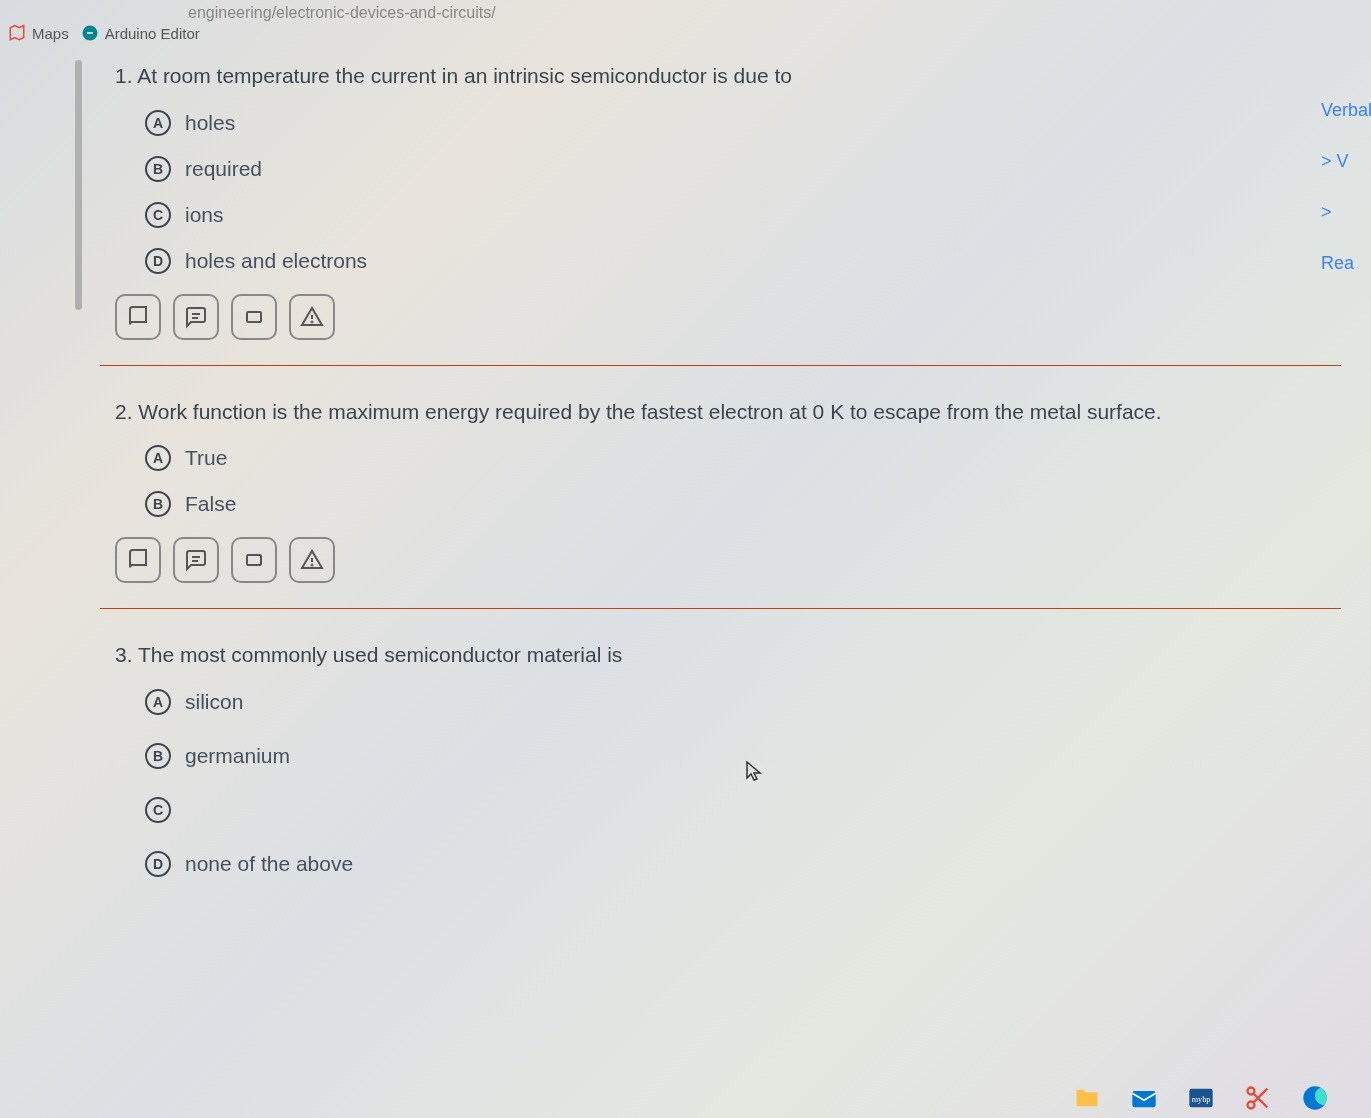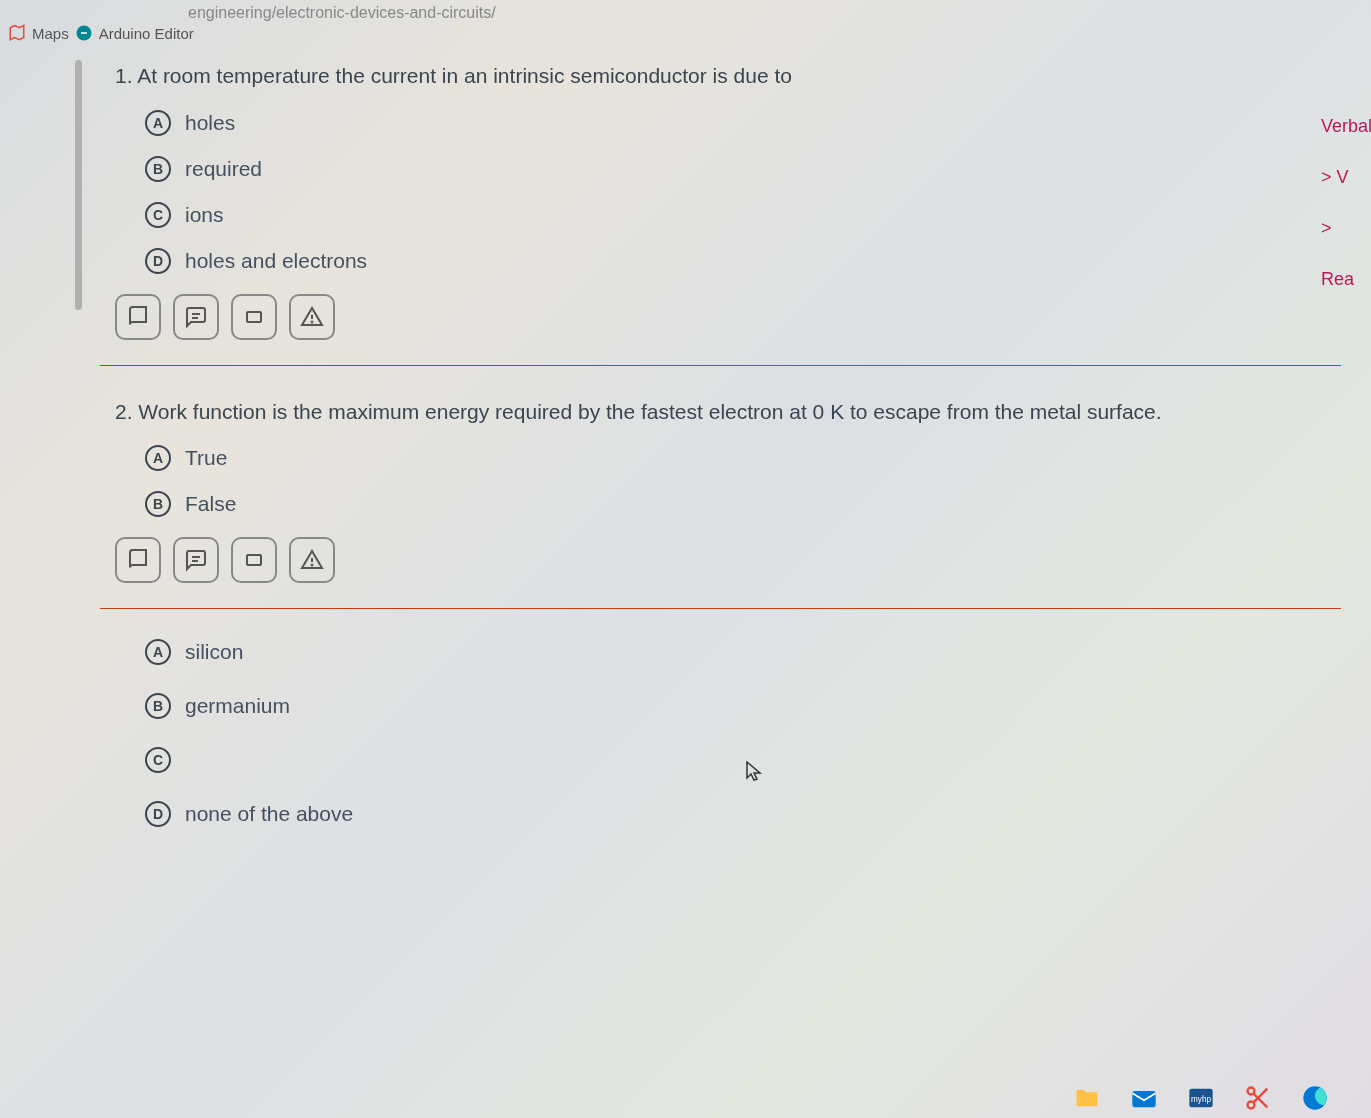--- a/index.html
+++ b/index.html
@@ -22,21 +22,21 @@
       color: #888;
       font-size: 16px;
       padding: 4px;
     }
     .bookmarks {
       position: absolute;
       top: 20px;
       left: 0;
       display: flex;
       align-items: flex-start;
-      gap: 6px;
+      gap: 12px;
       padding: 4px 8px;
     }
     .bookmark-item {
       display: flex;
       align-items: center;
       gap: 6px;
       color: #555;
       font-size: 15px;
     }
     .bookmark-icon {
@@ -119,42 +119,43 @@
       cursor: pointer;
       color: #555;
     }
     .action-btn svg {
       width: 24px;
       height: 24px;
     }
     .sidebar-right {
       position: absolute;
       right: 0;
-      top: 116px;
+      top: 100px;
       width: 50px;
-      color: #be185d;
+      color: #3b82f6;
       font-size: 18px;
       font-weight: 500;
     }
     .sidebar-right div {
       margin-bottom: 30px;
       text-align: left;
       white-space: nowrap;
     }
     .taskbar {
       position: absolute;
       bottom: 0;
       left: 0;
       right: 0;
       height: 40px;
       display: flex;
       align-items: center;
       justify-content: flex-end;
       gap: 25px;
       padding-right: 40px;
+      font-family: Liberation Serif, serif;
     }
     .taskbar-icon {
       width: 32px;
       height: 32px;
       display: flex;
       align-items: center;
       justify-content: center;
     }
     .cursor {
       position: absolute;
@@ -288,20 +289,23 @@
         <svg viewBox="0 0 24 24" fill="none" stroke="currentColor" stroke-width="2">
             <path d="M12 3L2 20h20L12 3z"></path>
             <line x1="12" y1="10" x2="12" y2="14"></line>
             <circle cx="12" cy="17" r="0.5" fill="currentColor"></circle>
           </svg>
       </button>
     </div>
   </div>
 
   <div class="question-block q3">
+    <div class="question-text">
+      <span>3.</span> <span>The most commonly used semiconductor material is</span>
+    </div>
     <div class="options">
       <div class="option">
         <span class="option-letter">A</span>
         <span>silicon</span>
       </div>
       <div class="option">
         <span class="option-letter">B</span>
         <span>germanium</span>
       </div>
       <div class="option">

